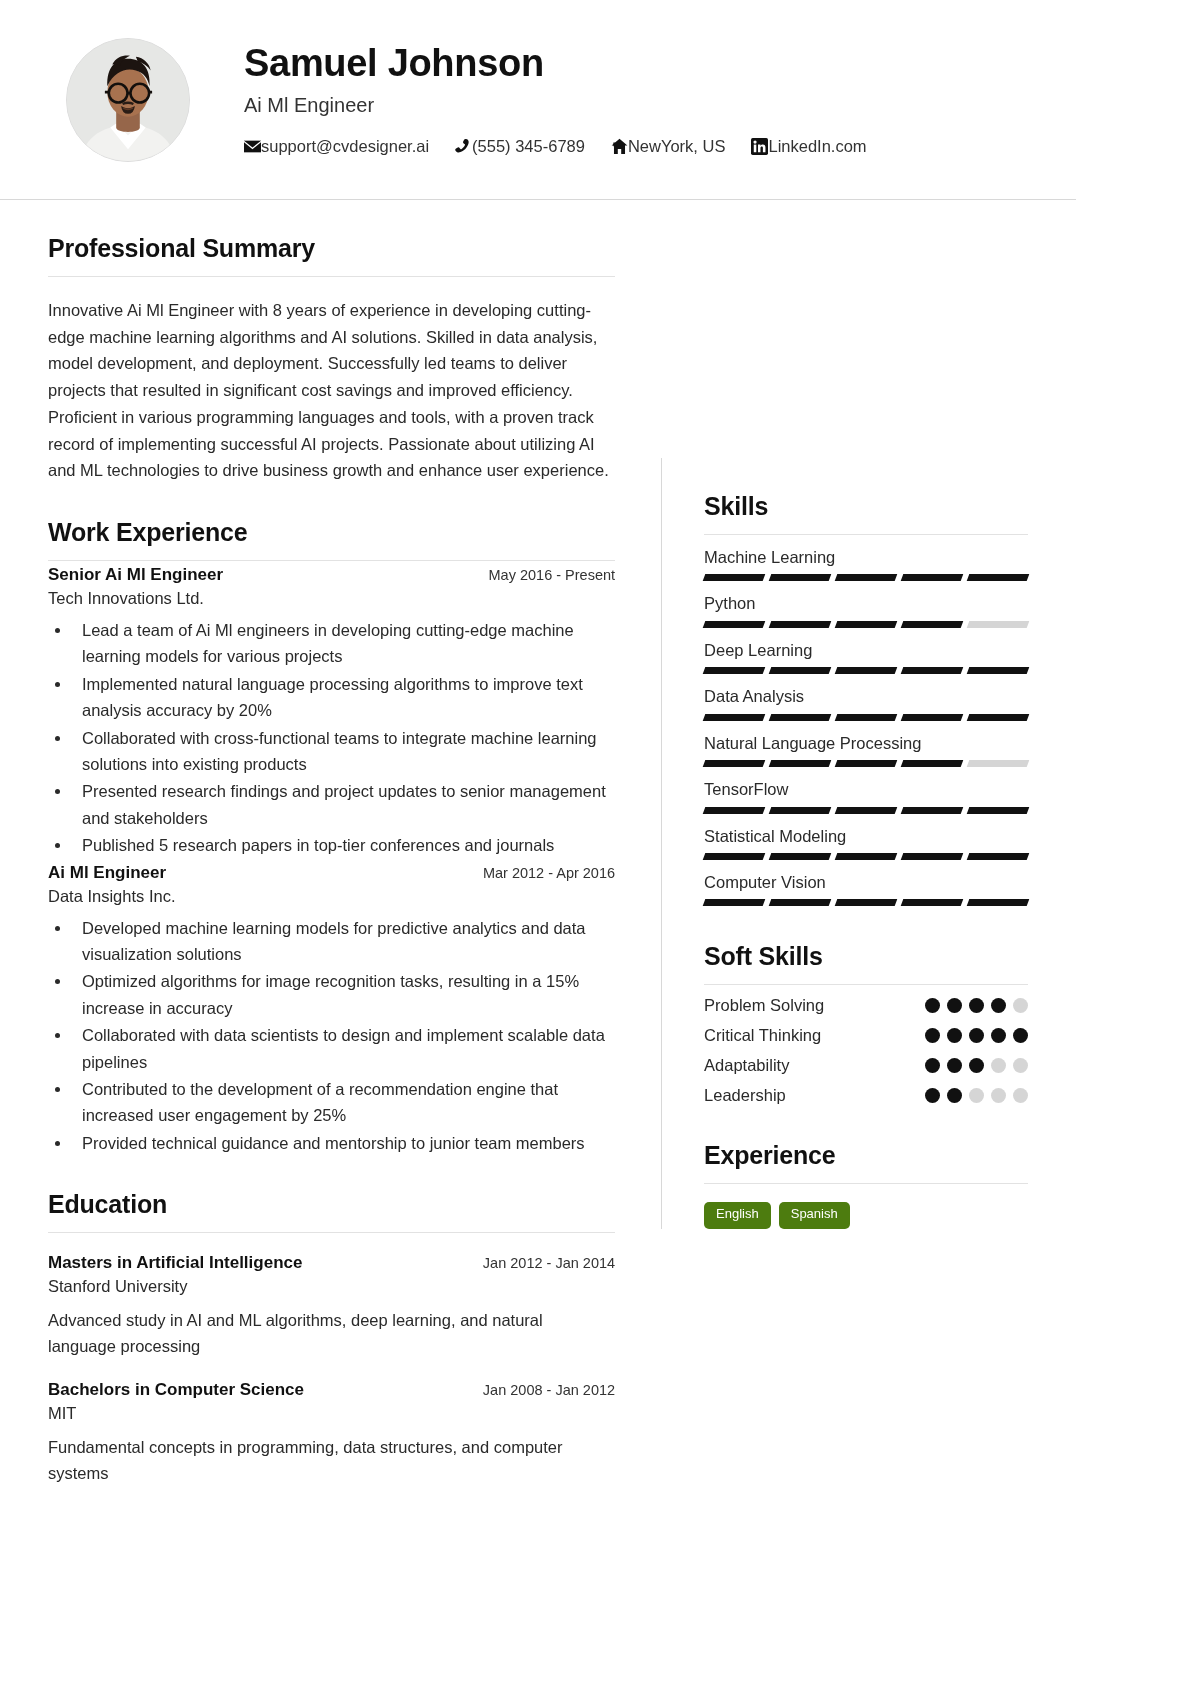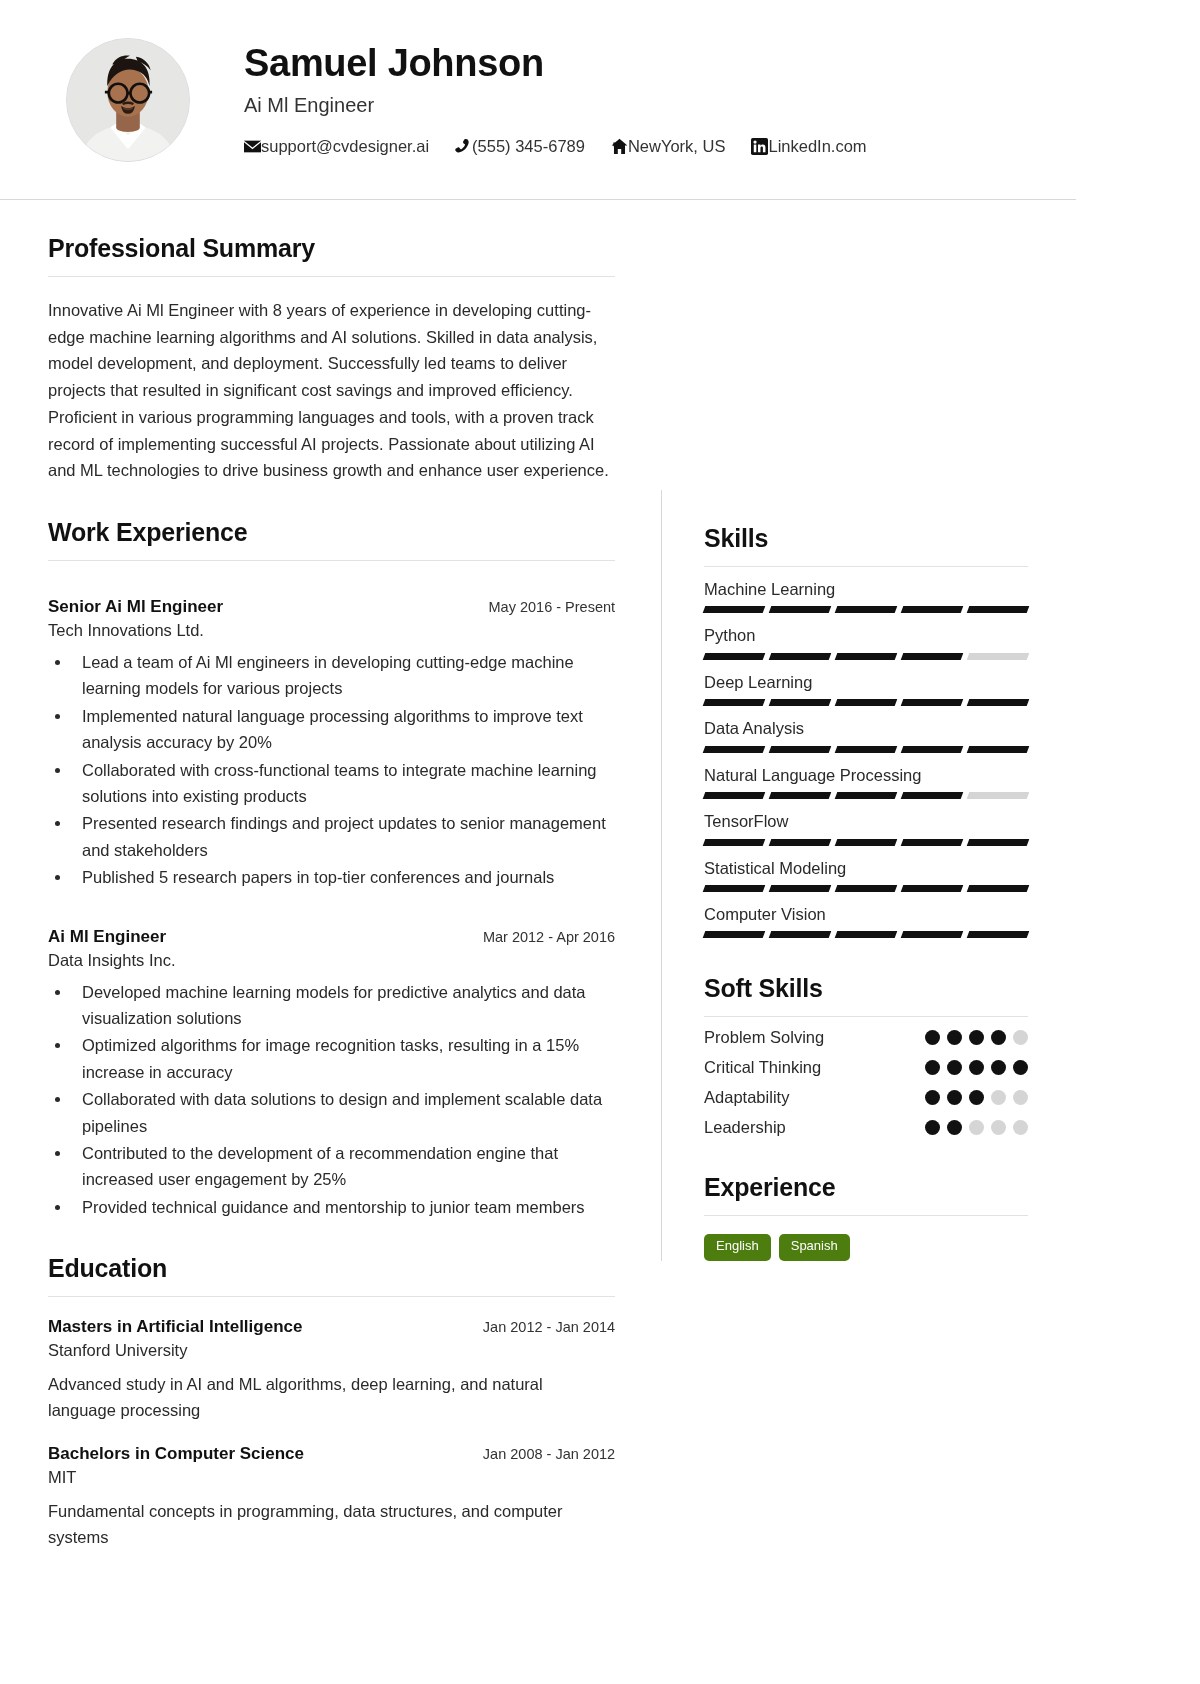--- a/index.html
+++ b/index.html
@@ -50,21 +50,21 @@
 
   .sec-title {
     font-size:25px; font-weight:bold; color:#111111; letter-spacing:-0.2px;
   }
   .sec-rule { border-bottom:1px solid #e2e2e2; margin-top:13px; }
 
   .summary {
     margin-top:20px; font-size:16.5px; line-height:1.62; color:#2a2a2a;
   }
 
-  .block { margin-top:36px; }
+  .block { margin-top:4px; }
   .block-head { display:flex; justify-content:space-between; align-items:baseline; }
   .block-title { font-size:17px; font-weight:bold; color:#111111; }
   .block-date { font-size:14.5px; color:#333333; white-space:nowrap; padding-left:14px; }
   .block-sub { font-size:16.5px; color:#2a2a2a; margin-top:4px; }
   .block-desc { font-size:16.5px; color:#2a2a2a; margin-top:11px; line-height:1.6; }
   ul.bullets { margin:9px 0 0 24px; }
   ul.bullets li {
     font-size:16.5px; line-height:1.6; color:#2a2a2a;
     margin-bottom:1px; padding-left:10px;
   }
@@ -211,21 +211,21 @@
 
         <div class="block">
           <div class="block-head">
             <span class="block-title">Ai Ml Engineer</span>
             <span class="block-date">Mar 2012 - Apr 2016</span>
           </div>
           <div class="block-sub">Data Insights Inc.</div>
           <ul class="bullets">
             <li>Developed machine learning models for predictive analytics and data visualization solutions</li>
             <li>Optimized algorithms for image recognition tasks, resulting in a 15% increase in accuracy</li>
-            <li>Collaborated with data solutions to design and implement scalable data pipelines</li>
+            <li>Collaborated with data scientists to design and implement scalable data pipelines</li>
             <li>Contributed to the development of a recommendation engine that increased user engagement by 25%</li>
             <li>Provided technical guidance and mentorship to junior team members</li>
           </ul>
         </div>
       </section>
 
       <section class="sec-spacer">
         <div class="sec-title">Education</div>
         <div class="sec-rule"></div>
 

